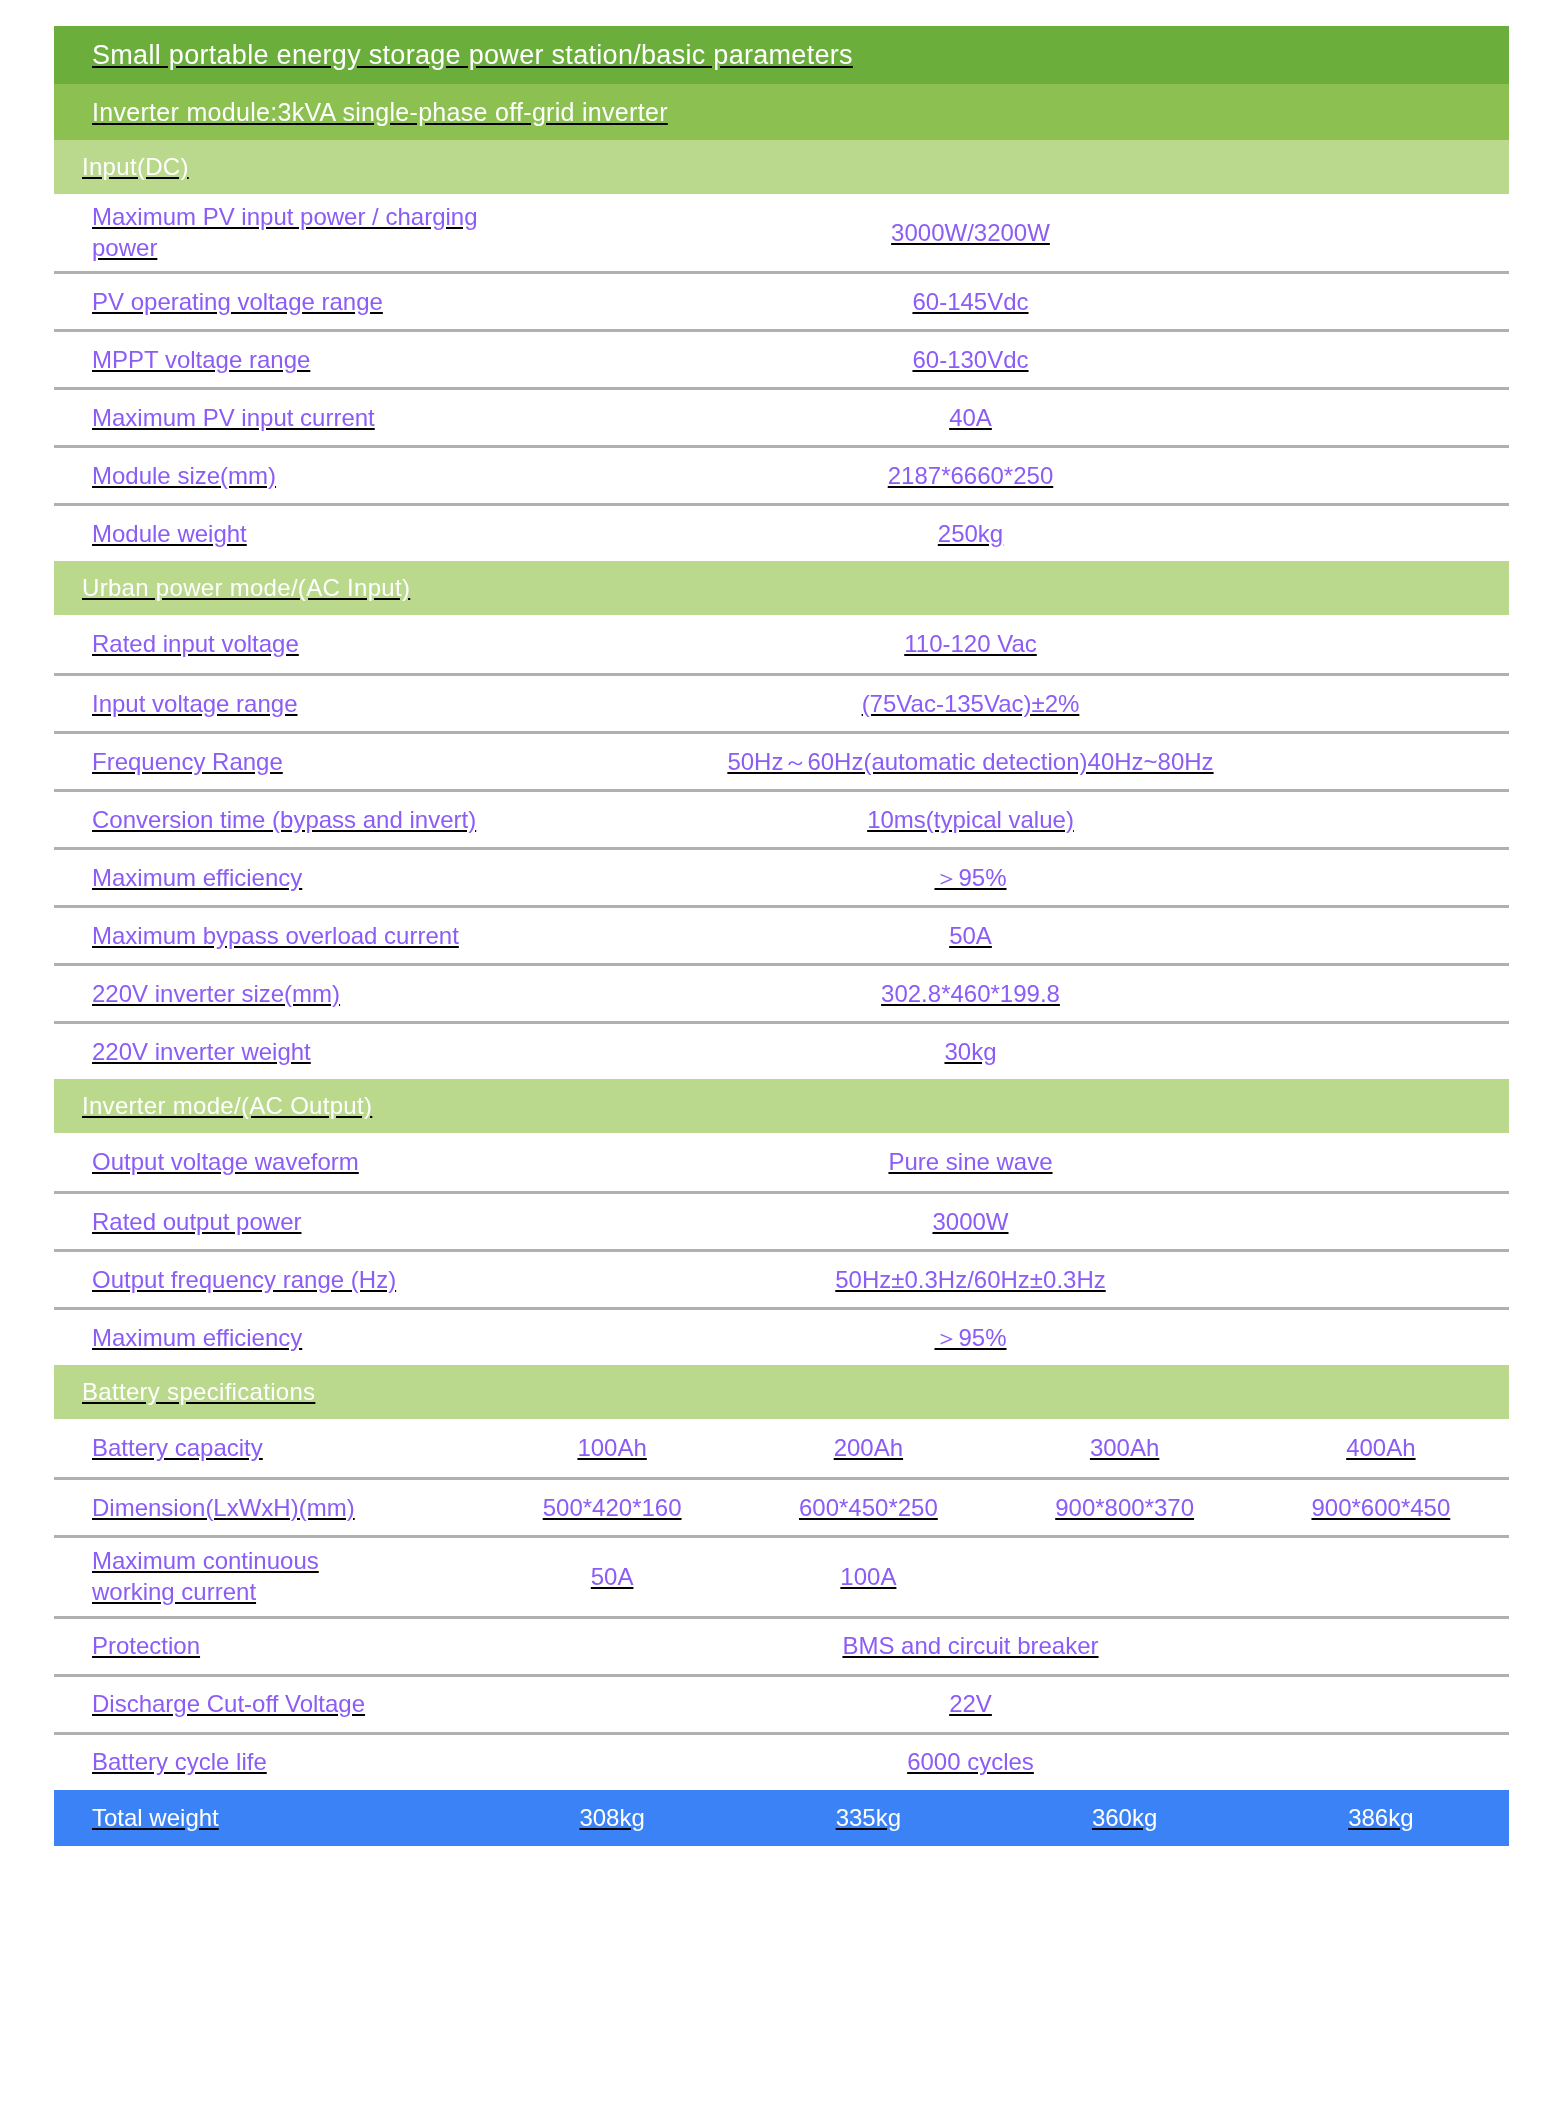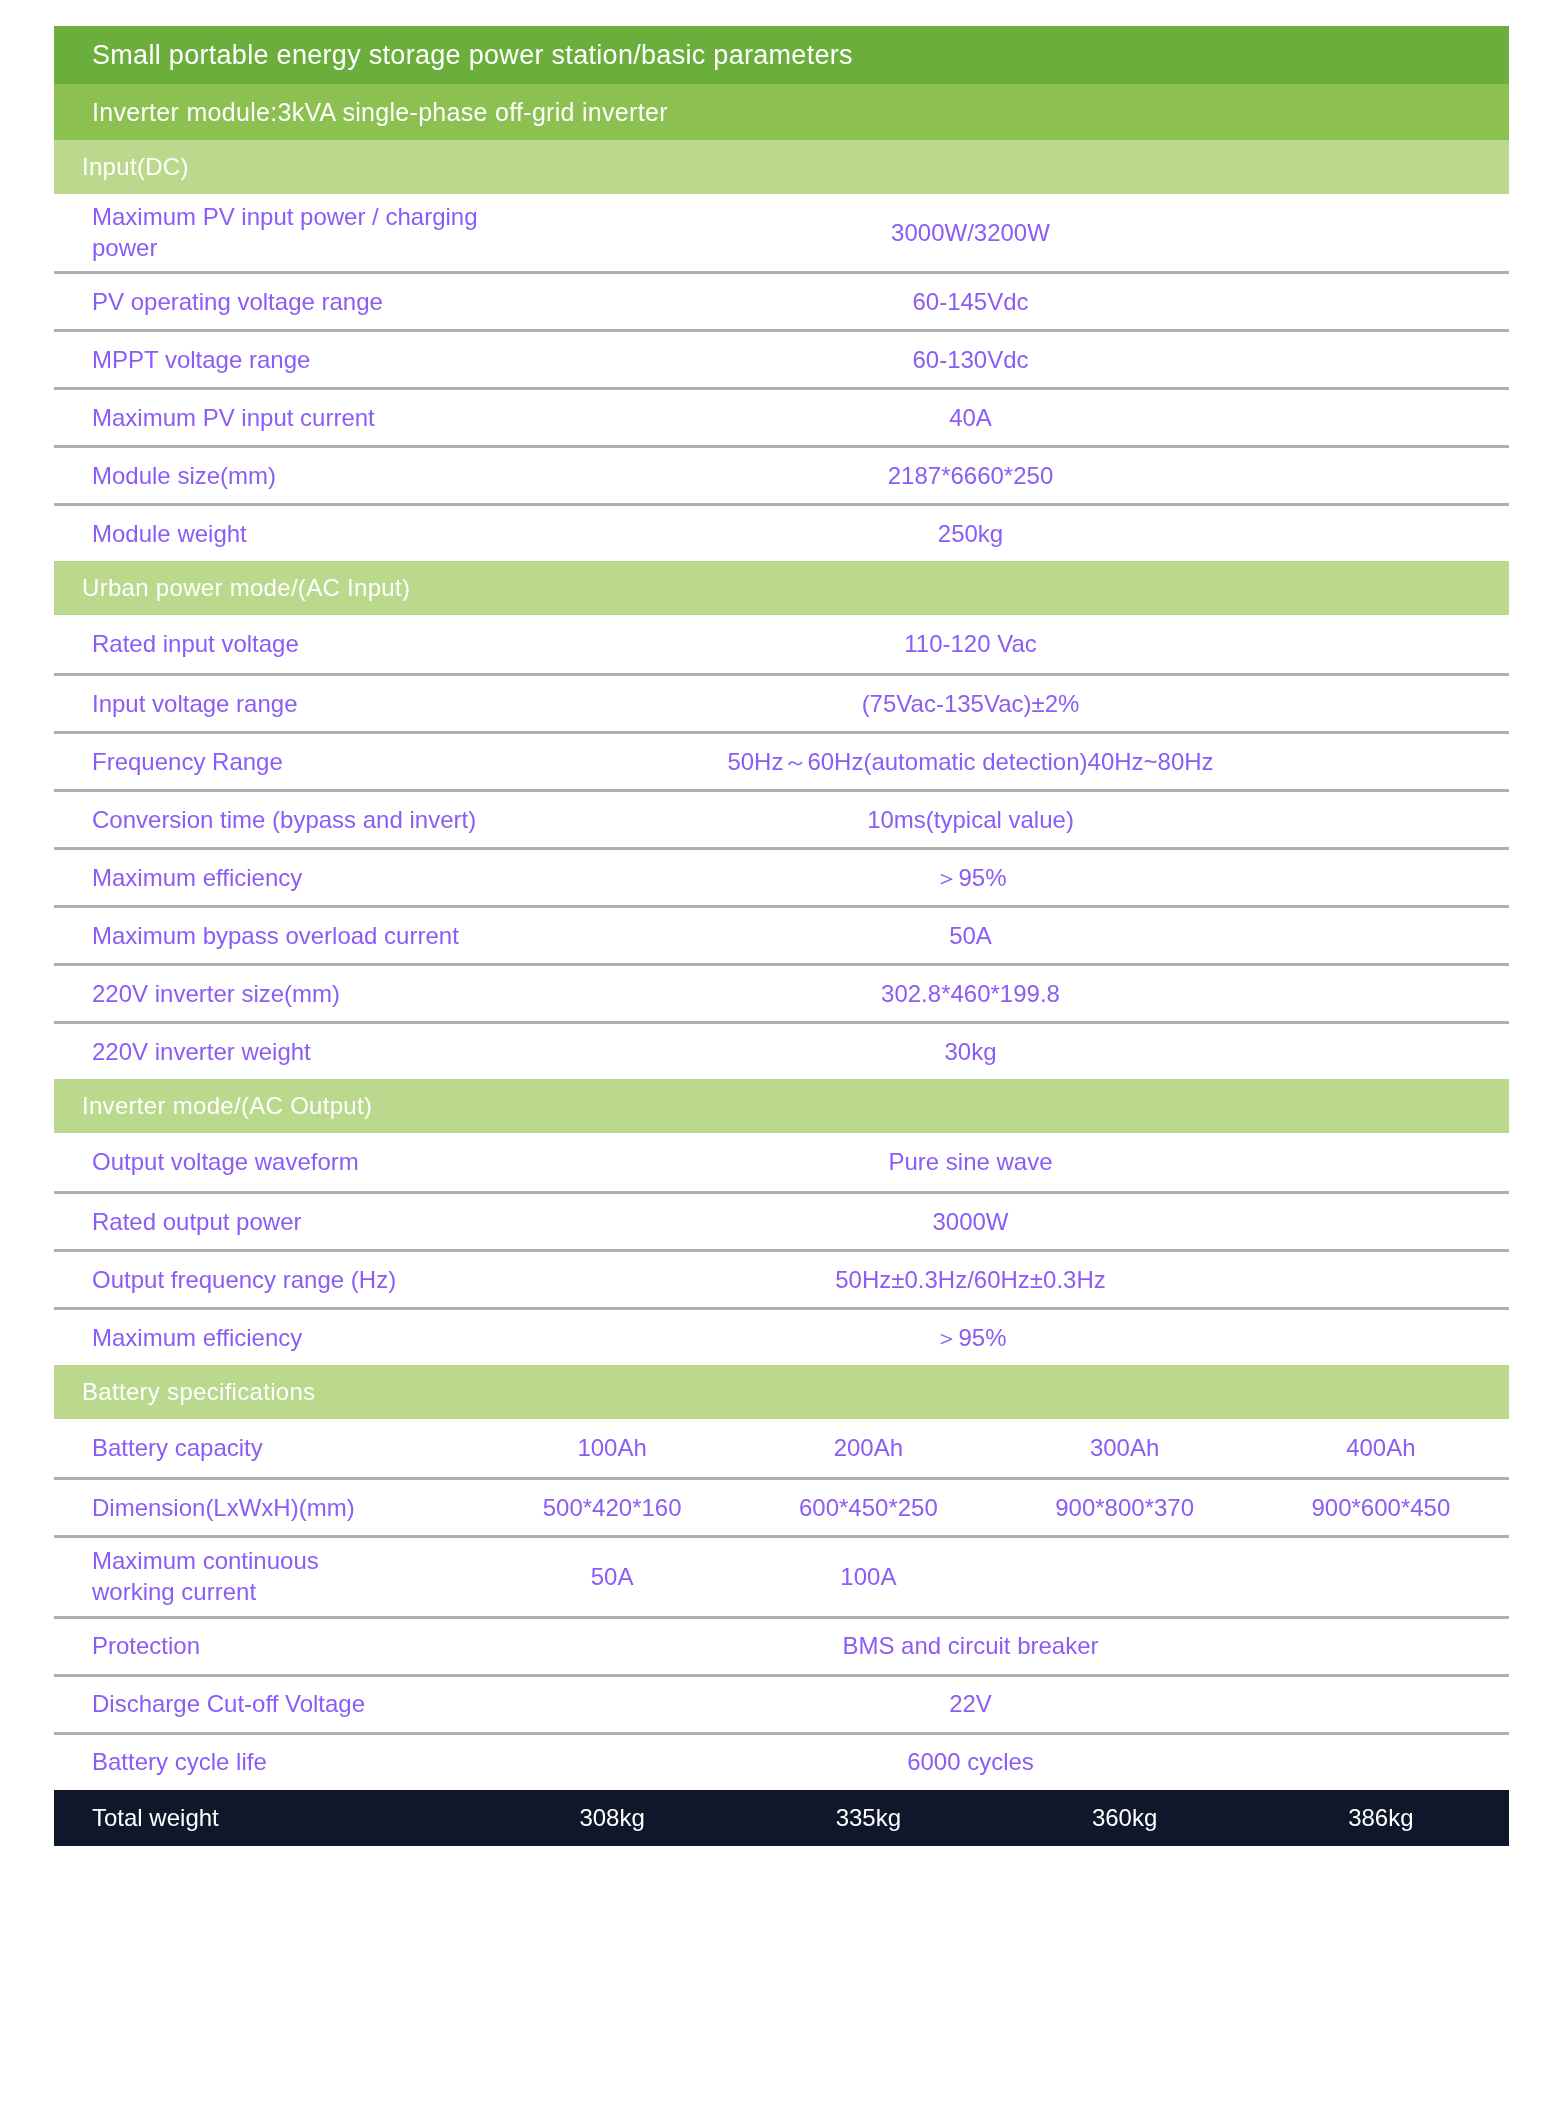--- a/index.html
+++ b/index.html
@@ -12,20 +12,21 @@
     height: 2121px;
     font-family: "Liberation Sans", sans-serif;
     -webkit-font-smoothing: antialiased;
   }
   .sheet {
     width: 1563px;
     height: 1659px;
     box-sizing: border-box;
     padding: 26px 0 0 0;
     position: relative;
+    text-decoration: underline;
   }
   .table {
     width: 1455px;
     margin: 0 0 0 54px;
     display: flex;
     flex-direction: column;
   }
 
   
   .banner {
@@ -100,21 +101,21 @@
     text-align: center;
     padding-right: 52px;
     box-sizing: border-box;
   }
 
   
   .total {
     box-sizing: border-box;
     display: flex;
     align-items: center;
-    background: #0f172a;
+    background: #3b82f6;
     color: #ffffff;
     font-size: 24px;
     height: 56px;
   }
   .total .label {
     width: 430px;
     flex: 0 0 430px;
     padding-left: 38px;
     box-sizing: border-box;
   }

